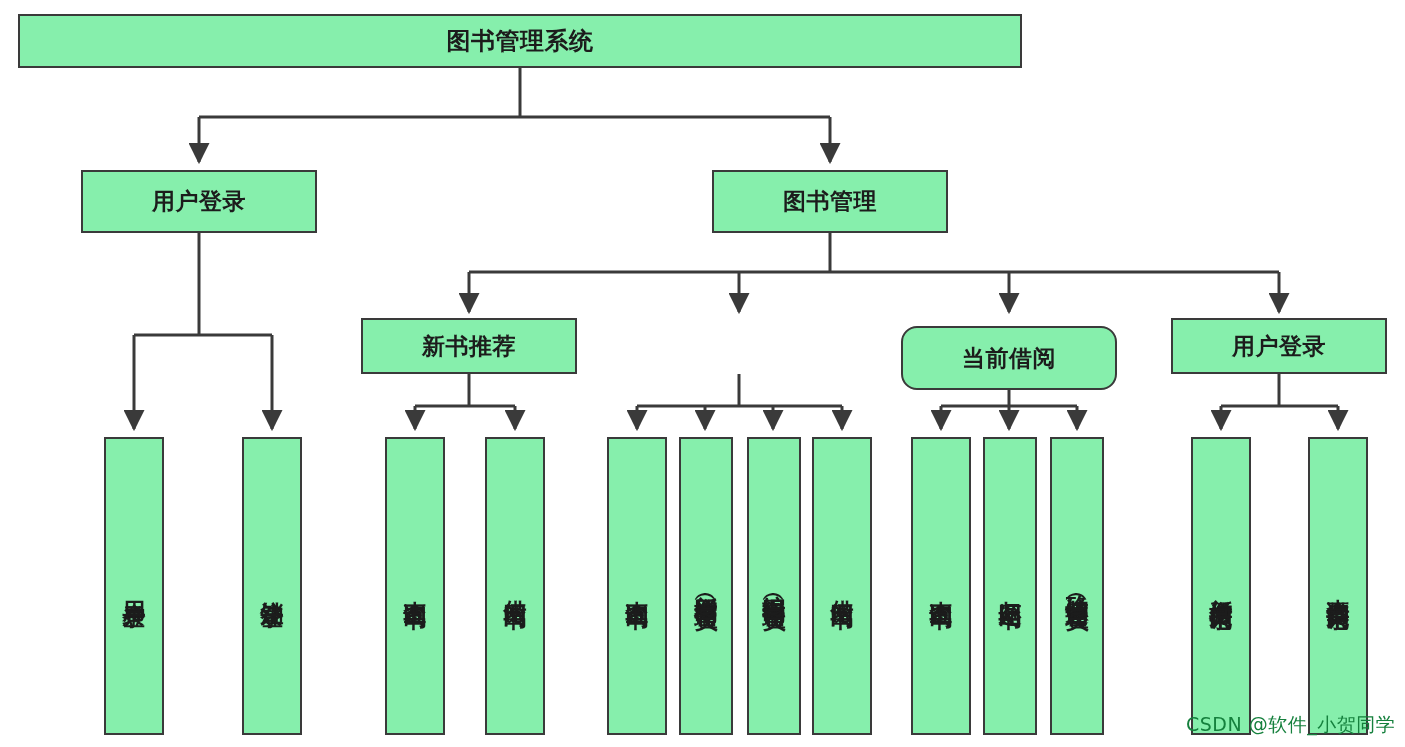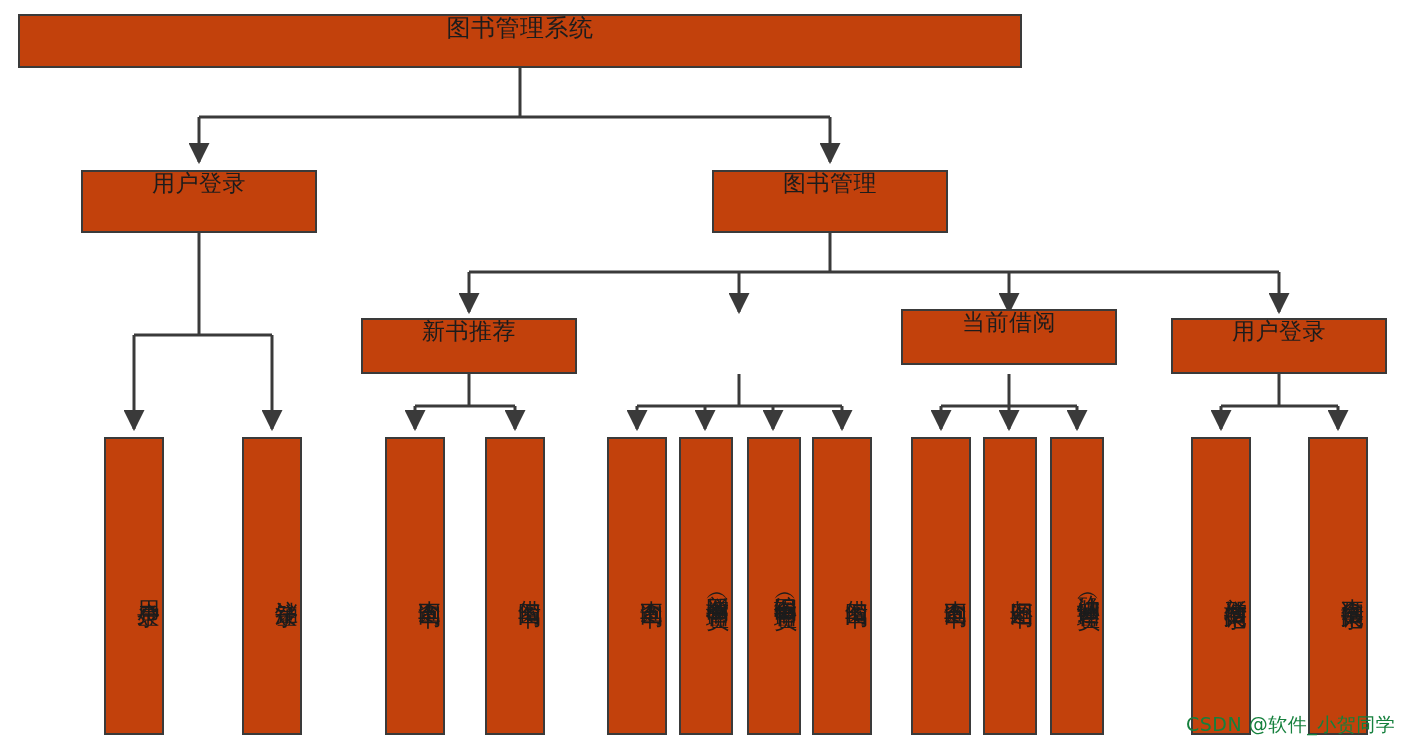--- a/index.html
+++ b/index.html
@@ -22,24 +22,26 @@
     position: absolute;
     left: 0;
     top: 0;
     width: 1405px;
     height: 747px;
   }
   .node {
     position: absolute;
     box-sizing: border-box;
     border: 2px solid #3a3a3a;
-    background: #c2410c;
+    background: #86efac;
     display: flex;
+    align-items: center;
     justify-content: center;
     color: #1c1c1c;
+    font-weight: bold;
   }
   .node.horiz {
     font-size: 23px;
     letter-spacing: 0.5px;
     line-height: 1;
   }
   .node.vert {
     writing-mode: vertical-rl;
     text-orientation: upright;
     font-size: 23px;
@@ -128,21 +130,21 @@
   <div class="node horiz" style="left:81px; top:170px; width:236px; height:63px;">
     <span class="nlabel">用户登录</span>
   </div>
   <div class="node horiz" style="left:712px; top:170px; width:236px; height:63px;">
     <span class="nlabel">图书管理</span>
   </div>
 
   <div class="node horiz" style="left:361px; top:318px; width:216px; height:56px;">
     <span class="nlabel">新书推荐</span>
   </div>
-  <div class="node horiz" style="left:901px; top:309px; width:216px; height:56px;">
+  <div class="node horiz" style="left:901px; top:326px; width:216px; height:64px;border-radius:16px;">
     <span class="nlabel">当前借阅</span>
   </div>
   <div class="node horiz" style="left:1171px; top:318px; width:216px; height:56px;">
     <span class="nlabel">用户登录</span>
   </div>
 
   <div class="node vert" style="left:104px; top:437px; width:60px; height:298px;">
     <span class="nlabel">用户登录</span>
   </div>
   <div class="node vert" style="left:242px; top:437px; width:60px; height:298px;">

